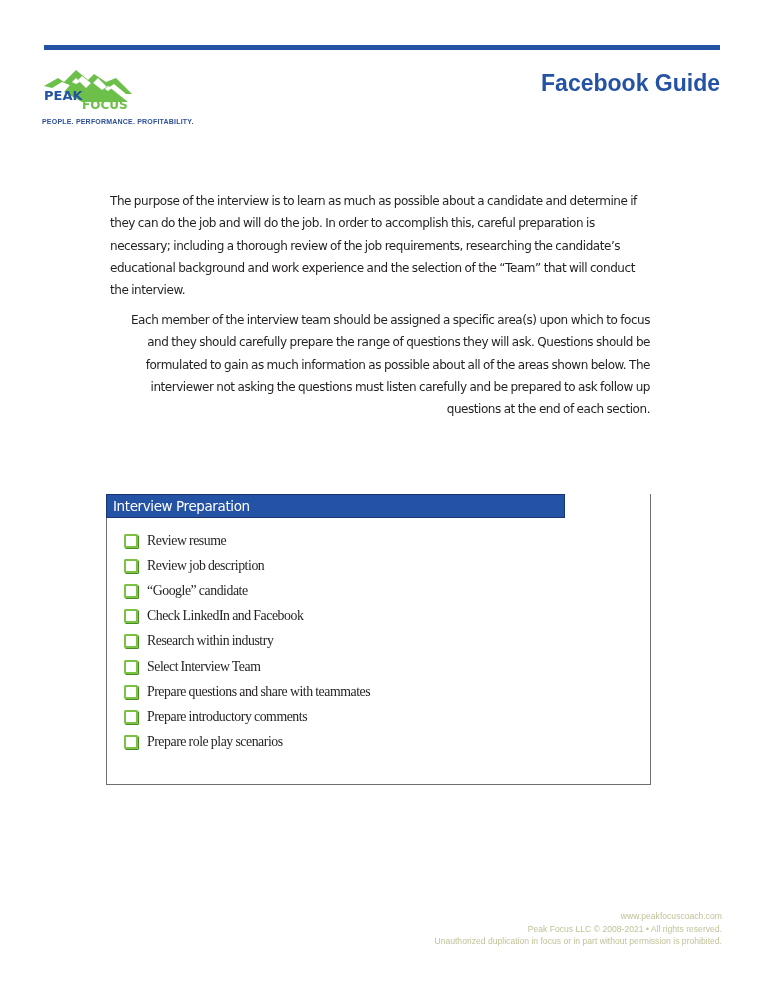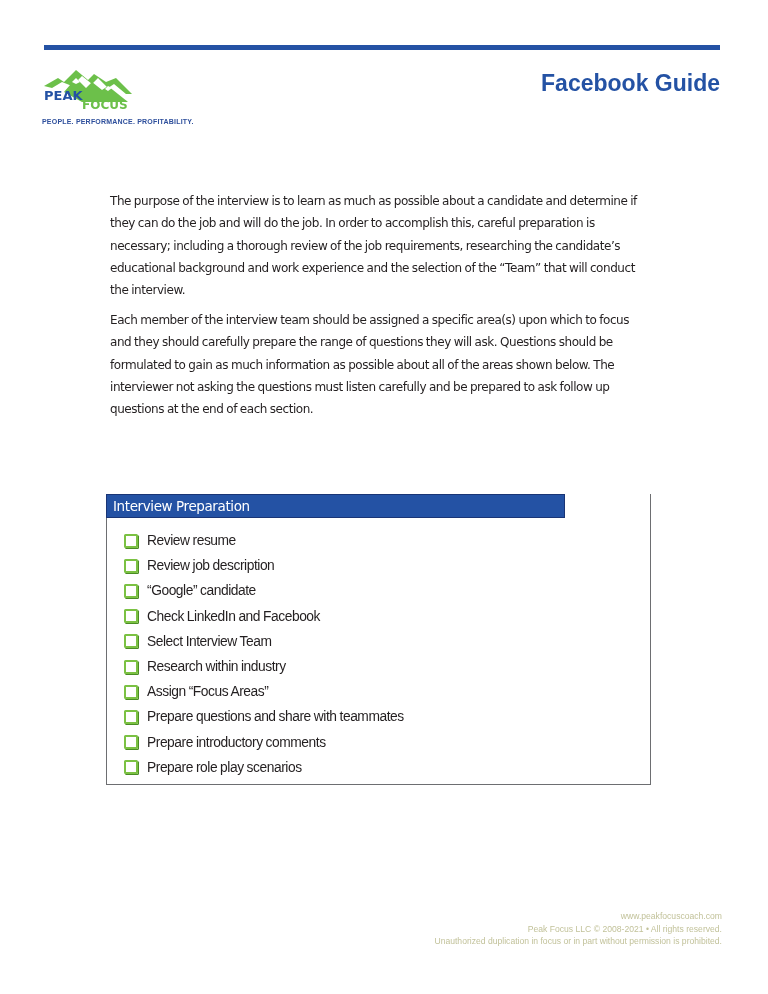--- a/index.html
+++ b/index.html
@@ -3,26 +3,26 @@
   <meta charset="utf-8">
   <style>
     html, body { margin: 0; padding: 0; background: #ffffff; }
     body { width: 768px; height: 994px; position: relative; overflow: hidden; font-family: "Liberation Sans", sans-serif; }
     .top-rule { position: absolute; left: 44px; top: 45px; width: 676px; height: 5px; background: #2452a4; }
     .logo { position: absolute; left: 42px; top: 64px; width: 100px; height: 46px; }
     .tagline { position: absolute; left: 42px; top: 118px; font-size: 7px; font-weight: bold; color: #2e4f9c; letter-spacing: 0.2px; font-family: "Liberation Sans", sans-serif; }
     .title { position: absolute; right: 48px; top: 70px; font-size: 23px; font-weight: bold; color: #2452a4; font-family: "Liberation Sans", sans-serif; }
     .body-text { position: absolute; left: 110px; width: 540px; font-size: 12px; line-height: 22.3px; color: #231f20; font-family: "DejaVu Sans", sans-serif; letter-spacing: -0.45px; word-spacing: -0.5px; }
     .para1 { top: 190px; }
-    .para2 { top: 309px; }
+    .para2 { top: 309px; text-align: right; }
     .prep-box { position: absolute; left: 106px; top: 494px; width: 545px; height: 291px; border: 1.5px solid #6d6e71; border-top: none; box-sizing: border-box; }
     .prep-header { position: absolute; left: 106px; top: 494px; width: 459px; height: 24px; background: #2452a4; border: 1px solid #1a3575; box-sizing: border-box; }
     .prep-header span { position: absolute; left: 6px; top: 3px; font-size: 13.5px; color: #ffffff; font-family: "DejaVu Sans", sans-serif; letter-spacing: -0.4px; }
     .checklist { position: absolute; left: 124px; top: 528px; margin: 0; padding: 0; list-style: none; }
-    .checklist li { height: 25.2px; display: flex; align-items: center; font-size: 13.8px; color: #231f20; font-family: Liberation Sans, sans-serif; letter-spacing: -0.45px; word-spacing: -0.4px; }
+    .checklist li { height: 25.2px; display: flex; align-items: center; font-size: 13.8px; color: #231f20; font-family: Liberation Serif, serif; letter-spacing: -0.45px; word-spacing: -0.4px; }
     .cbox { width: 10px; height: 10px; border: 2px solid #7bc143; border-radius: 1.5px; margin-right: 9px; flex-shrink: 0; box-shadow: 1px 1px 0 #4a8c24; }
     .footer { position: absolute; right: 46px; top: 910px; text-align: right; font-size: 8.6px; line-height: 12.5px; color: #c2c29a; font-family: "Liberation Sans", sans-serif; }
   </style>
 </head>
 <body>
 
 <div class="top-rule"></div>
 
 <div class="logo">
   <svg width="100" height="46" viewBox="0 0 100 46">
@@ -58,29 +58,25 @@
   <li>
       <span class="cbox"></span>
       <span>“Google” candidate</span>
     </li>
   <li>
       <span class="cbox"></span>
       <span>Check LinkedIn and Facebook</span>
     </li>
   <li>
       <span class="cbox"></span>
-      <span>Select Interview Team</span>
-    </li>
-  <li>
-      <span class="cbox"></span>
       <span>Research within industry</span>
     </li>
   <li>
       <span class="cbox"></span>
-      <span>Assign “Focus Areas”</span>
+      <span>Select Interview Team</span>
     </li>
   <li>
       <span class="cbox"></span>
       <span>Prepare questions and share with teammates</span>
     </li>
   <li>
       <span class="cbox"></span>
       <span>Prepare introductory comments</span>
     </li>
   <li>

